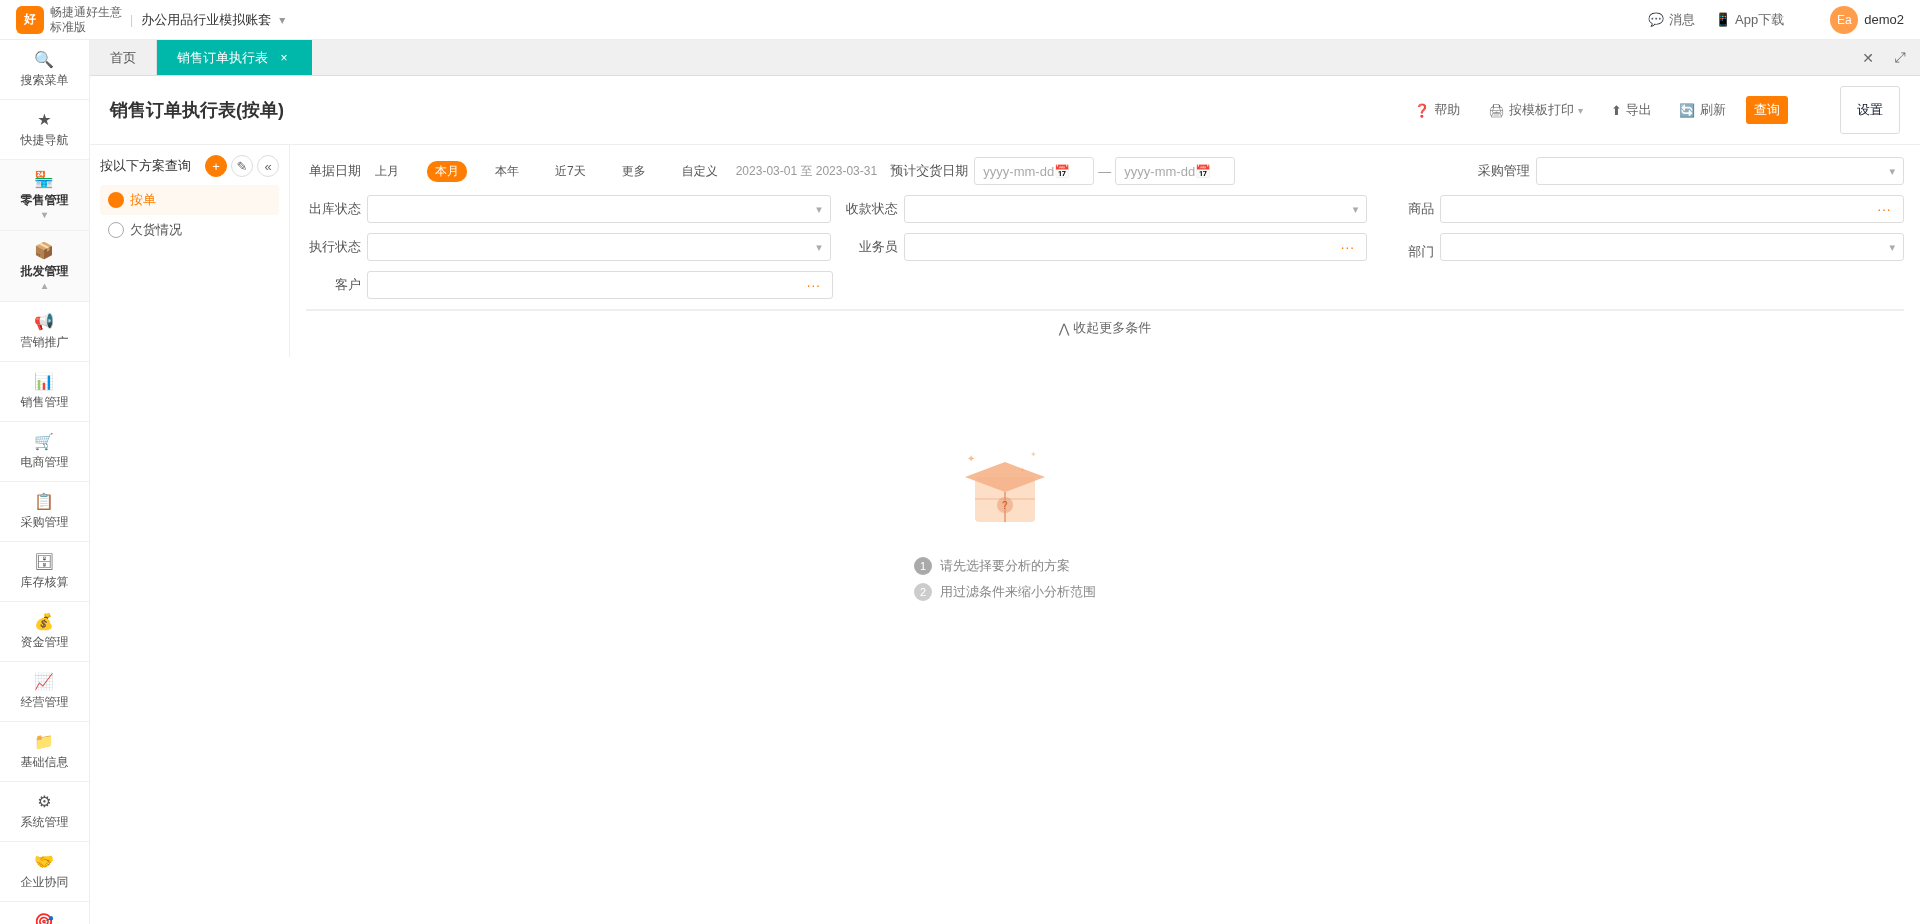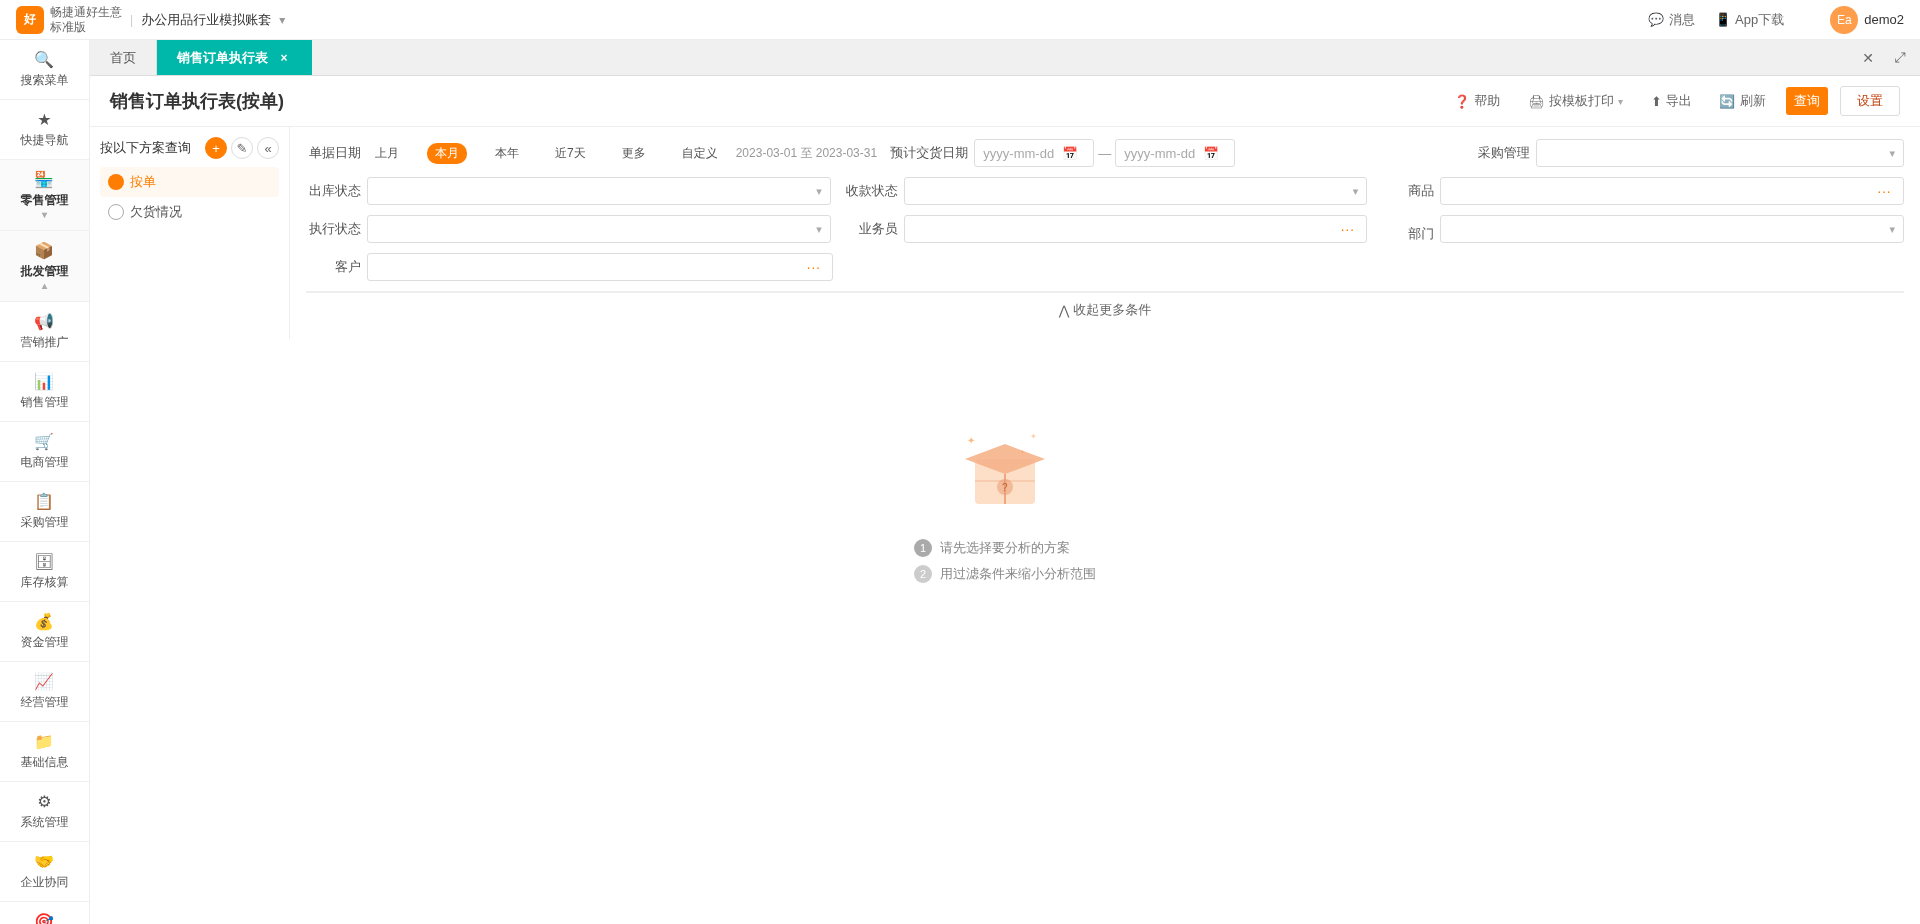--- a/index.html
+++ b/index.html
@@ -139,21 +139,20 @@
     }
     .tab-active {
       padding: 0 20px;
       display: flex;
       align-items: center;
       background: #00b8a9;
       color: #fff;
       font-size: 13px;
       cursor: pointer;
       gap: 8px;
-      font-weight: bold;
     }
     .tab-close {
       width: 16px;
       height: 16px;
       display: flex;
       align-items: center;
       justify-content: center;
       border-radius: 50%;
       font-size: 12px;
       cursor: pointer;
@@ -221,25 +220,26 @@
     .page-action-btn.primary {
       background: #ff7d00;
       color: white;
       border: none;
       padding: 5px 8px;
       border-radius: 3px;
       cursor: pointer;
     }
     .page-action-btn.secondary {
       background: #fff;
-      color: #c2410c;
+      color: #0f172a;
       border: 1px solid #ddd;
-      padding: 5px 16px;
+      padding: 14px 16px;
       border-radius: 3px;
       cursor: pointer;
+      margin-left: 40px;
     }
 
     
     .filter-area {
       display: flex;
       background: #fff;
     }
     .filter-left {
       width: 200px;
       border-right: 1px solid #eee;
@@ -340,21 +340,21 @@
     .filter-date-input {
       height: 28px;
       border: 1px solid #ddd;
       border-radius: 3px;
       padding: 0 8px;
       font-size: 13px;
       color: #aaa;
       background: #fff;
       display: flex;
       align-items: center;
-      gap: 8px;
+      gap: 0;
       min-width: 120px;
       cursor: pointer;
     }
     .filter-date-sep { color: #999; }
 
     
     .date-tabs {
       display: flex;
       align-items: center;
       gap: 20px;

